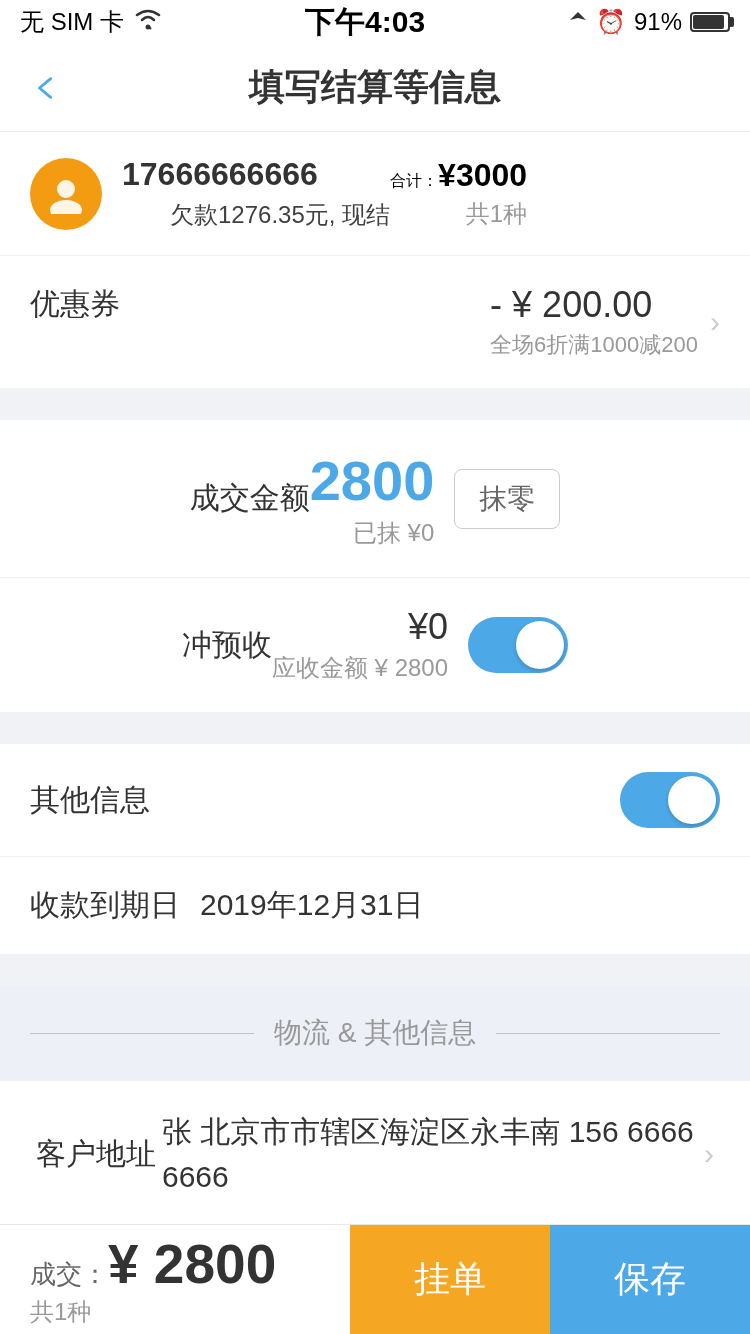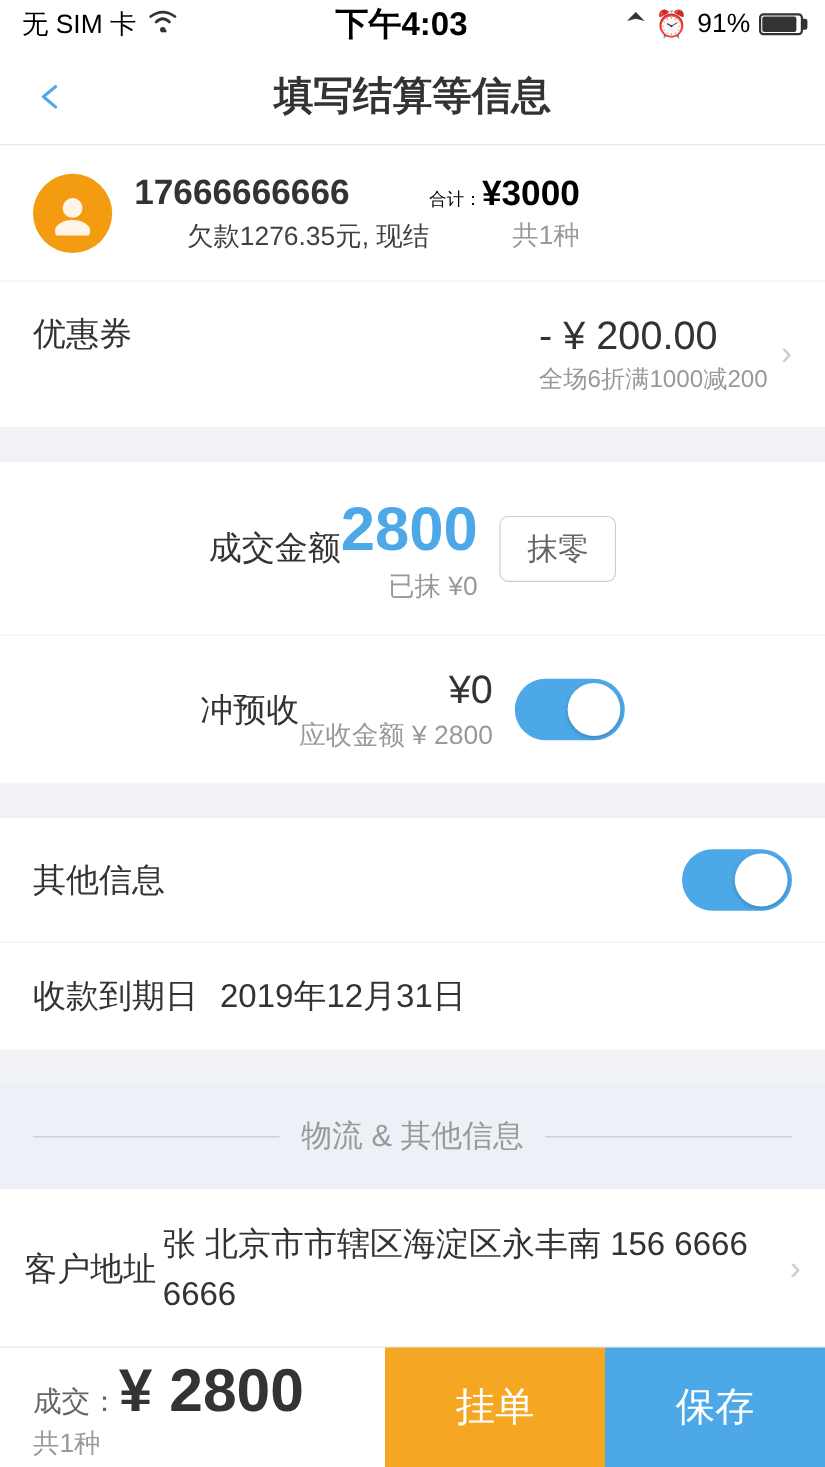--- a/index.html
+++ b/index.html
@@ -185,21 +185,21 @@
       display: flex;
       align-items: center;
       justify-content: center;
     }
     .logistics-line { flex: 1; height: 1px; background: #c0c4d0; }
     .logistics-text { font-size: 28px; color: #999; padding: 0 20px; }
 
     
     .address-row {
       background: #fff;
-      padding: 28px 22px;
+      padding: 28px 36px;
       display: flex;
       align-items: center;
       justify-content: space-between;
       border-top: 1px solid #f0f0f0;
     }
     .address-label { font-size: 30px; color: #333; width: 120px; flex-shrink: 0; }
     .address-value { font-size: 30px; color: #333; flex: 1; margin-left: 6px; line-height: 1.5; }
 
     
     .empty-area { height: 200px; background: #f0f2f5; }

